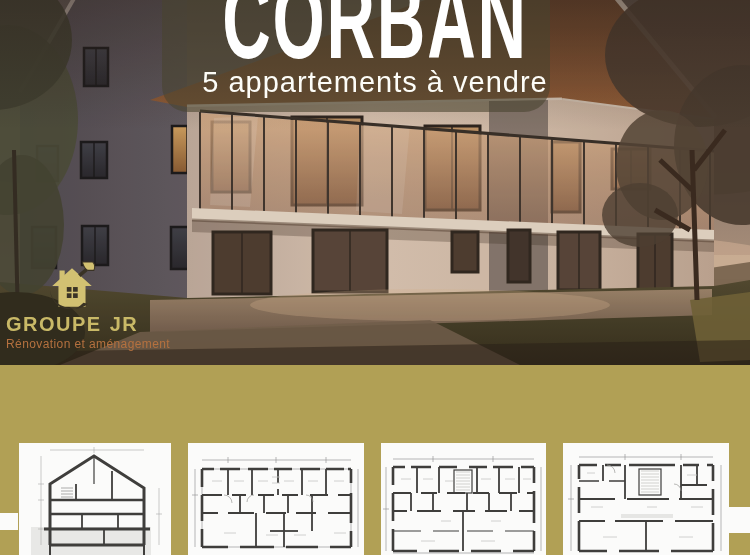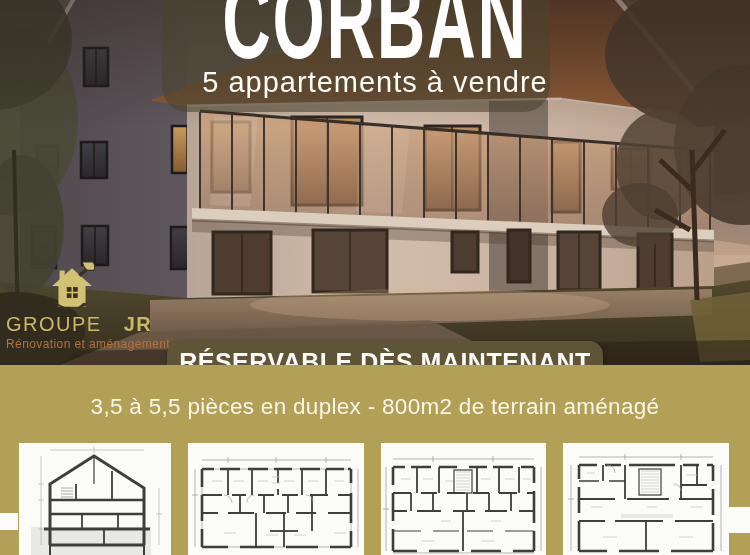--- a/index.html
+++ b/index.html
@@ -24,21 +24,21 @@
   }
   .subtitle{
     position:absolute;left:0;top:66px;width:100%;text-align:center;
     font-size:29px;font-weight:500;color:#fdfdf8;letter-spacing:1px;
     white-space:nowrap;
   }
   
   .logo{position:absolute;left:6px;top:261px;width:132px;text-align:center;}
   .logo-icon{display:block;margin:0 auto;}
   .logo-name{font-size:20px;letter-spacing:1.5px;color:#c9b967;margin-top:2px;white-space:nowrap;}
-  .logo-name .main{font-weight:400;margin-right:22px;}
+  .logo-name .main{font-weight:700;margin-right:8px;}
   .logo-name .suffix{font-weight:700;}
   .logo-tagline{font-size:12px;color:#b5713f;letter-spacing:.4px;margin-top:1px;white-space:nowrap;}
   
   .banner{
     position:absolute;left:167px;top:341px;width:436px;height:42px;
     background:#5d5535;border-radius:14px;
     display:flex;align-items:center;justify-content:center;
     box-shadow:0 2px 6px rgba(0,0,0,.25);
   }
   .banner span{
@@ -235,27 +235,21 @@
       <path d="M26,46 Q34,45 38,41 L34,40 Q30,44 26,46 Z" fill="#3a3325"></path>
       <line x1="30" y1="14" x2="42" y2="4" stroke="#3a3325" stroke-width="3.5"></line>
       <path d="M33,1 L43,1 Q46,4 44,9 L38,9 Q34,6 33,1 Z" fill="#d2c172" stroke="#3a3325" stroke-width="1"></path>
     </svg>
     <div class="logo-name">
       <span class="main">GROUPE</span><span class="suffix">JR</span>
     </div>
     <div class="logo-tagline">Rénovation et aménagement</div>
   </div>
 
-  <div class="banner">
-    <span>RÉSERVABLE DÈS MAINTENANT</span>
-  </div>
-
-  <div class="gold-section">
-    <div class="details">3,5 à 5,5 pièces en duplex - 800m2 de terrain aménagé</div>
-  </div>
+
 
   <div class="plan-card card1">
     <svg width="152" height="112" viewBox="0 0 152 112">
       <rect x="12" y="84" width="120" height="28" fill="#e8e8e6"></rect>
       <g stroke="#3f3e3c" fill="none">
         <path d="M31,102 V41 L75,13 L125,45 V102" stroke-width="3"></path>
         <line x1="31" y1="57" x2="125" y2="57" stroke-width="2.6"></line>
         <line x1="31" y1="71" x2="125" y2="71" stroke-width="2.6"></line>
         <line x1="25" y1="86" x2="131" y2="86" stroke-width="3"></line>
         <line x1="31" y1="102" x2="125" y2="102" stroke-width="3"></line>

